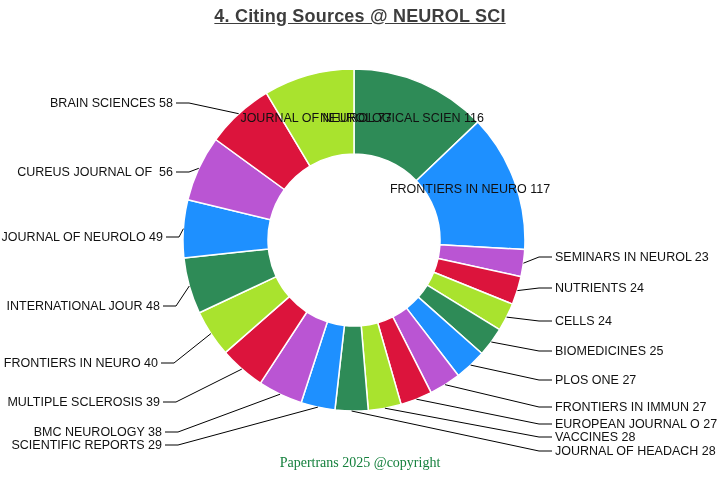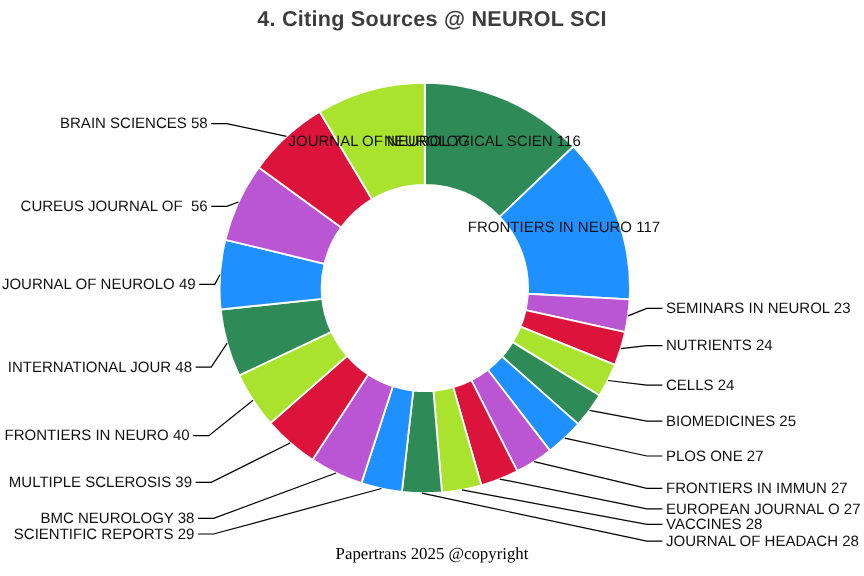--- a/index.html
+++ b/index.html
@@ -14,30 +14,31 @@
   .chart-title {
     position: absolute;
     top: 6px;
     left: 0;
     width: 720px;
     text-align: center;
     font-size: 18px;
     font-weight: bold;
     color: #3d3d3d;
     letter-spacing: 0.2px;
+    text-decoration: underline;
   }
   .chart-footer {
     position: absolute;
     top: 455px;
     left: 0;
     width: 720px;
     text-align: center;
     font-family: "Liberation Serif", serif;
     font-size: 14px;
-    color: #000000;
+    color: #15803d;
   }
   svg.donut {
     position: absolute;
     top: 0;
     left: 0;
   }
   svg.donut text {
     font-family: "Liberation Sans", sans-serif;
     font-size: 12.5px;
     fill: #111111;

